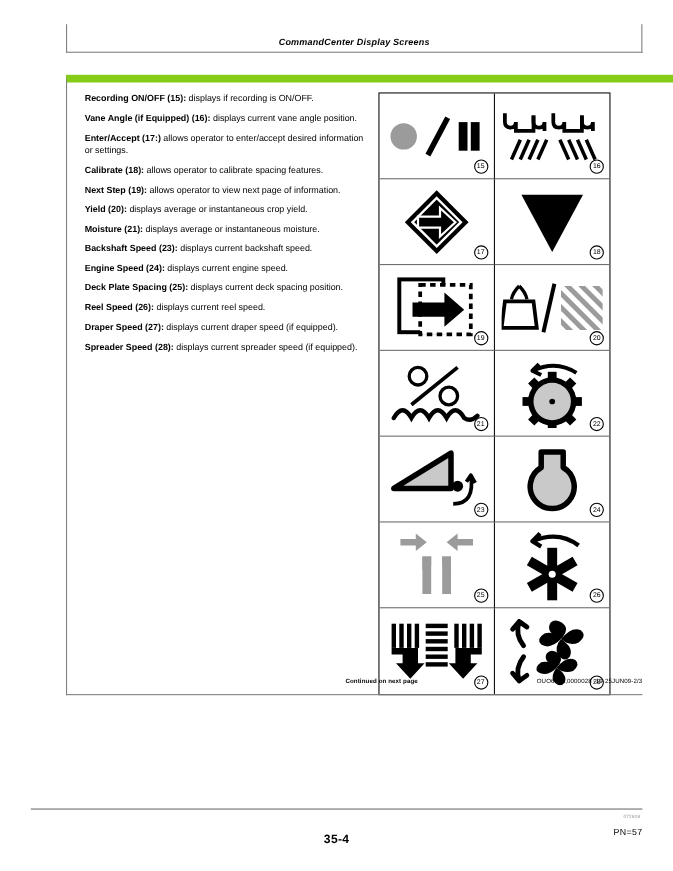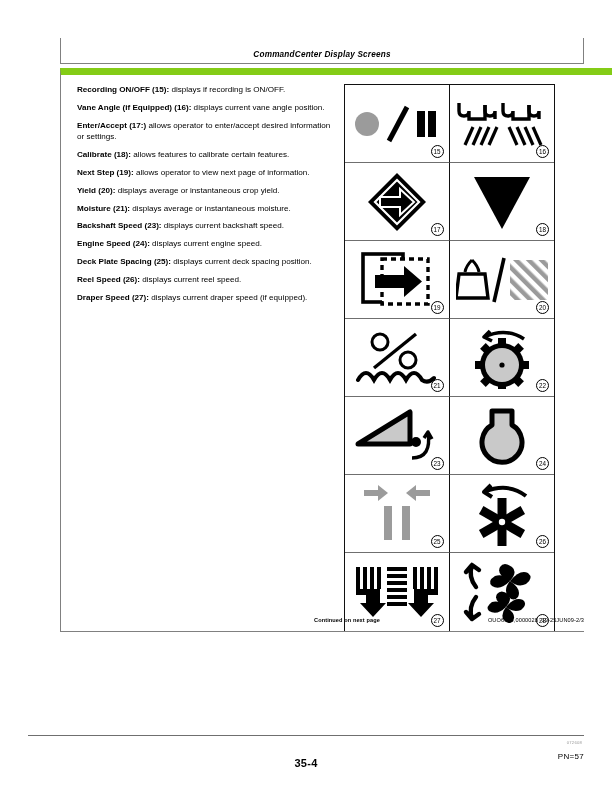--- a/index.html
+++ b/index.html
@@ -14,21 +14,21 @@
     position: relative;
     font-family: "Liberation Sans", sans-serif;
     color: #000000;
     overflow: hidden;
   }
 
   
   #header-box {
     position: absolute;
     left: 60px;
-    top: 38px;
+    top: 22px;
     width: 524px;
     height: 26px;
     border: 1px solid #808080;
     border-top: none;
     box-sizing: border-box;
   }
   #header-title {
     position: absolute;
     left: 0;
     right: 0;
@@ -180,29 +180,30 @@
   <div id="header-title">CommandCenter Display Screens</div>
 </div>
 
 <div id="content-box">
 
   <div id="text-column">
 
   <div class="para"><b>Recording ON/OFF (15):</b><span> displays if recording is ON/OFF.</span></div>
       <div class="para"><b>Vane Angle (if Equipped) (16):</b><span> displays current vane angle position.</span></div>
       <div class="para"><b>Enter/Accept (17:)</b><span> allows operator to enter/accept desired information or settings.</span></div>
-      <div class="para"><b>Calibrate (18):</b><span> allows features to calibrate certain features.</span></div>
+      <div class="para"><b>Calibrate (18):</b><span> allows operator to calibrate spacing features.</span></div>
       <div class="para"><b>Next Step (19):</b><span> allows operator to view next page of information.</span></div>
       <div class="para"><b>Yield (20):</b><span> displays average or instantaneous crop yield.</span></div>
       <div class="para"><b>Moisture (21):</b><span> displays average or instantaneous moisture.</span></div>
       <div class="para"><b>Backshaft Speed (23):</b><span> displays current backshaft speed.</span></div>
       <div class="para"><b>Engine Speed (24):</b><span> displays current engine speed.</span></div>
       <div class="para"><b>Deck Plate Spacing (25):</b><span> displays current deck spacing position.</span></div>
       <div class="para"><b>Reel Speed (26):</b><span> displays current reel speed.</span></div>
       <div class="para"><b>Draper Speed (27):</b><span> displays current draper speed (if equipped).</span></div>
+      <div class="para"><b>Spreader Speed (28):</b><span> displays current spreader speed (if equipped).</span></div>
     </div>
 
   <div id="icon-grid">
 
     <div class="cell">
       <svg class="glyph" width="96" height="50" viewBox="0 0 96 50">
         <circle cx="18" cy="25" r="12" fill="#9b9b9b"></circle>
         <path d="M40 42 L58 8" stroke="#000" stroke-width="5" stroke-linecap="butt"></path>
         <rect x="68" y="12" width="8" height="26" fill="#000"></rect>
         <rect x="79" y="12" width="8" height="26" fill="#000"></rect>

